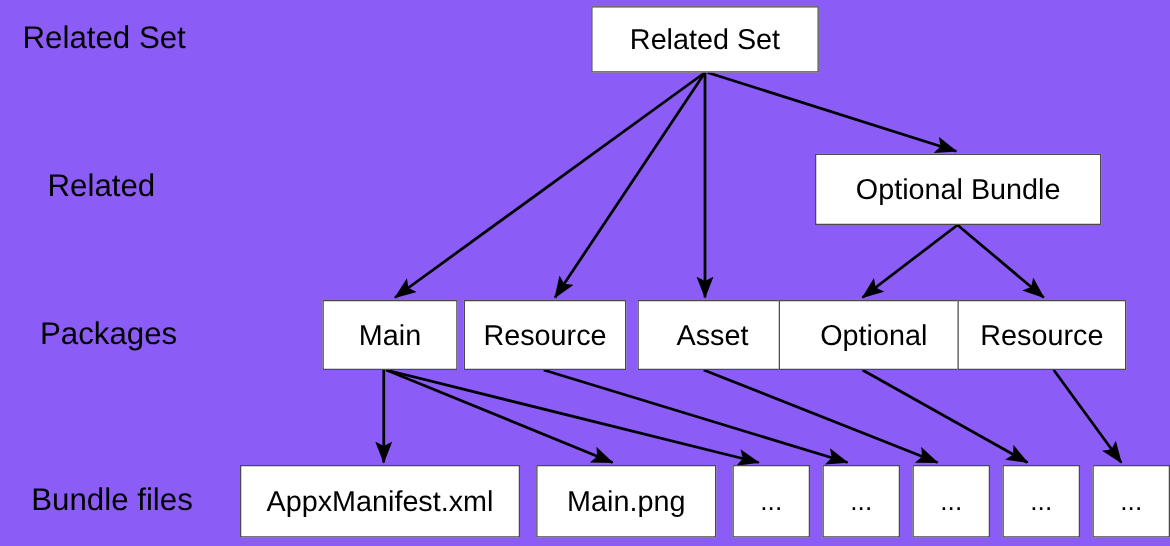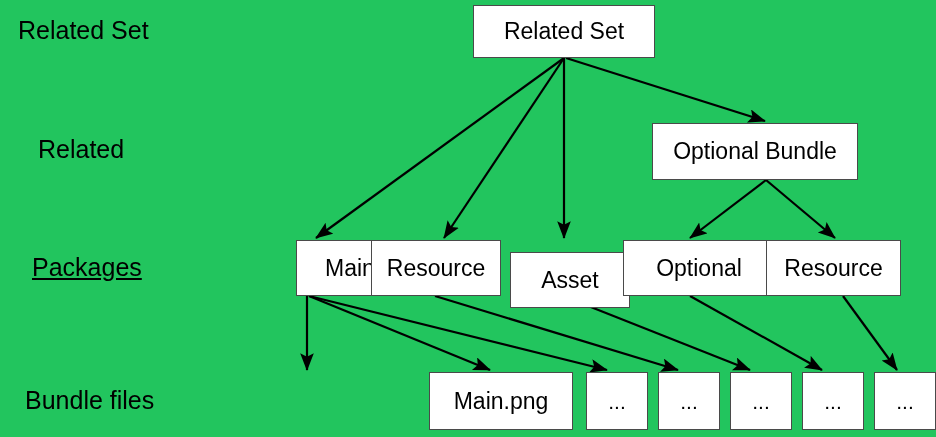--- a/index.html
+++ b/index.html
@@ -4,21 +4,21 @@
 <style>
   html, body {
     margin: 0;
     padding: 0;
     background: #ffffff;
   }
   #canvas {
     position: relative;
     width: 936px;
     height: 437px;
-    background: #22c55e;
+    background: #8b5cf6;
     font-family: "Liberation Sans", sans-serif;
     overflow: hidden;
   }
   #edges {
     position: absolute;
     left: 0;
     top: 0;
     width: 936px;
     height: 437px;
     pointer-events: none;
@@ -74,47 +74,50 @@
         <line x1="309" y1="296" x2="607" y2="370" stroke="#000000" stroke-width="2.2" marker-end="url(#arrowhead)"></line>
         <line x1="435" y1="296" x2="678" y2="370" stroke="#000000" stroke-width="2.2" marker-end="url(#arrowhead)"></line>
         <line x1="563" y1="296" x2="750" y2="370" stroke="#000000" stroke-width="2.2" marker-end="url(#arrowhead)"></line>
         <line x1="690" y1="296" x2="822" y2="370" stroke="#000000" stroke-width="2.2" marker-end="url(#arrowhead)"></line>
         <line x1="843" y1="296" x2="897" y2="370" stroke="#000000" stroke-width="2.2" marker-end="url(#arrowhead)"></line>
       </g>
   </svg>
 
   <div class="row-label" style="left:18px; top:18px;">Related Set</div>
   <div class="row-label" style="left:38px; top:137px;">Related</div>
-  <div class="row-label" style="left:32px; top:255px;text-decoration:underline;">Packages</div>
+  <div class="row-label" style="left:32px; top:255px;">Packages</div>
   <div class="row-label" style="left:25px; top:388px;">Bundle files</div>
 
   <div class="node" style="left:473px; top:5px; width:182px; height:53px;">
     <span class="node-label">Related Set</span>
   </div>
 
-  <div class="node" style="left:652px; top:123px; width:206px; height:57px;">
+  <div class="node" style="left:652px; top:123px; width:229px; height:57px;">
     <span class="node-label">Optional Bundle</span>
   </div>
 
-  <div class="node" style="left:258px; top:240px; width:108px; height:56px;margin-left:38px;">
+  <div class="node" style="left:258px; top:240px; width:108px; height:56px;">
     <span class="node-label">Main</span>
   </div>
   <div class="node" style="left:371px; top:240px; width:130px; height:56px;">
     <span class="node-label">Resource</span>
   </div>
-  <div class="node" style="left:510px; top:252px; width:120px; height:56px;">
+  <div class="node" style="left:510px; top:240px; width:120px; height:56px;">
     <span class="node-label">Asset</span>
   </div>
   <div class="node" style="left:623px; top:240px; width:152px; height:56px;">
     <span class="node-label">Optional</span>
   </div>
   <div class="node" style="left:766px; top:240px; width:135px; height:56px;">
     <span class="node-label">Resource</span>
   </div>
 
+  <div class="node" style="left:192px; top:372px; width:224px; height:58px;">
+    <span class="node-label">AppxManifest.xml</span>
+  </div>
   <div class="node" style="left:429px; top:372px; width:144px; height:58px;">
     <span class="node-label">Main.png</span>
   </div>
   <div class="node small" style="left:586px; top:372px; width:62px; height:58px;">
     <span class="node-label">...</span>
   </div>
   <div class="node small" style="left:658px; top:372px; width:62px; height:58px;">
     <span class="node-label">...</span>
   </div>
   <div class="node small" style="left:730px; top:372px; width:62px; height:58px;">

